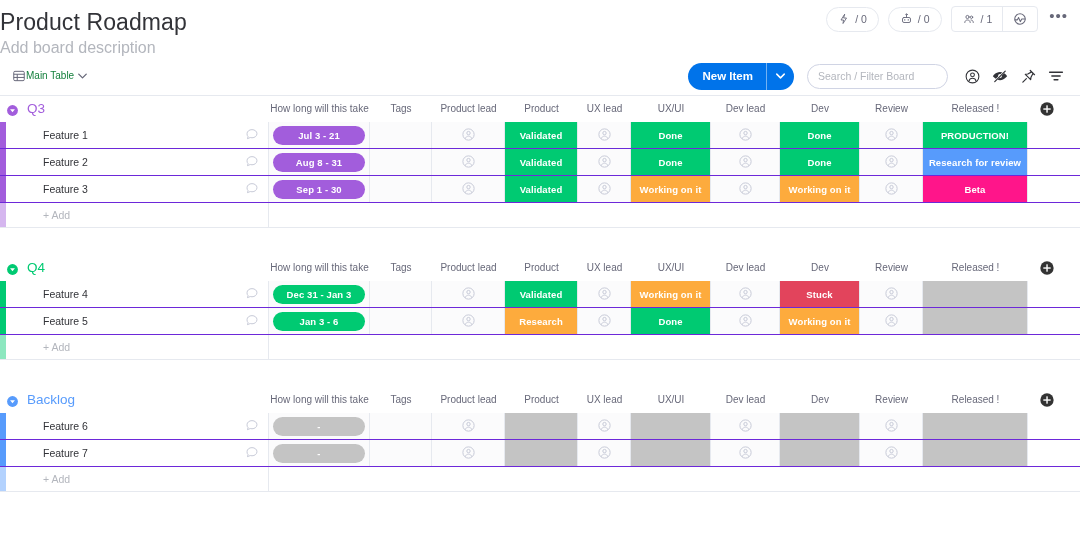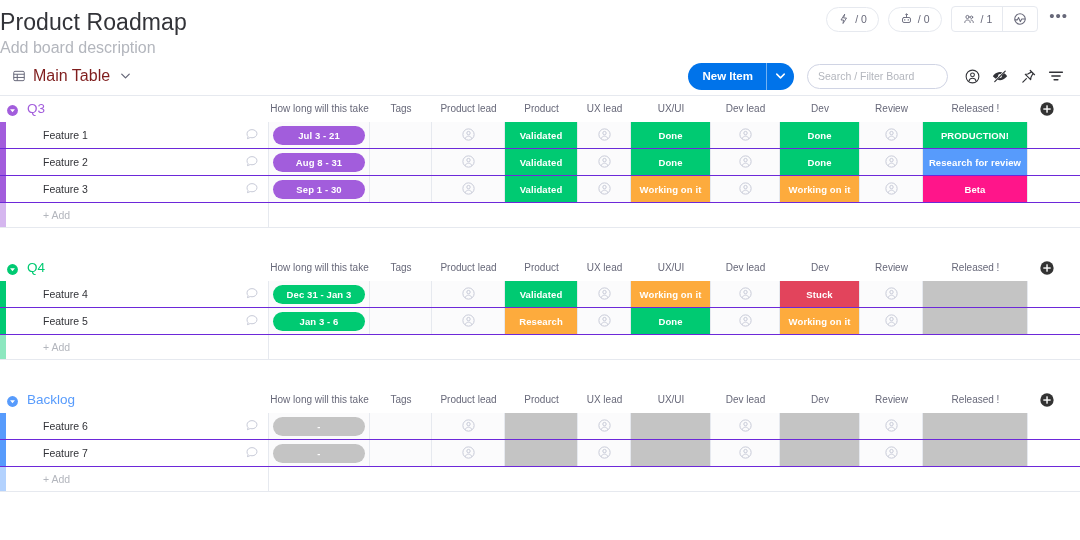--- a/index.html
+++ b/index.html
@@ -72,22 +72,22 @@
   
   .toolbar {
     position: relative;
     height: 40px;
     border-bottom: 1px solid #e6e9ef;
     display: flex;
     align-items: center;
     padding: 0 12px;
   }
   .view-tab {
-    display: flex; align-items: center; gap: 7px;
-    font-size: 16px; color: #7f1d1d;
+    display: flex; align-items: center; 
+    font-size: 10px; color: #15803d;
   }
   .view-tab .chev { font-size: 9px; color: #676879; margin-left: 4px; }
   .toolbar-right {
     position: absolute; right: 10px; top: 0;
     height: 40px; display: flex; align-items: center; gap: 0;
   }
   .new-item-btn {
     display: flex; align-items: center;
     background: #0073ea;
     border-radius: 15px;

